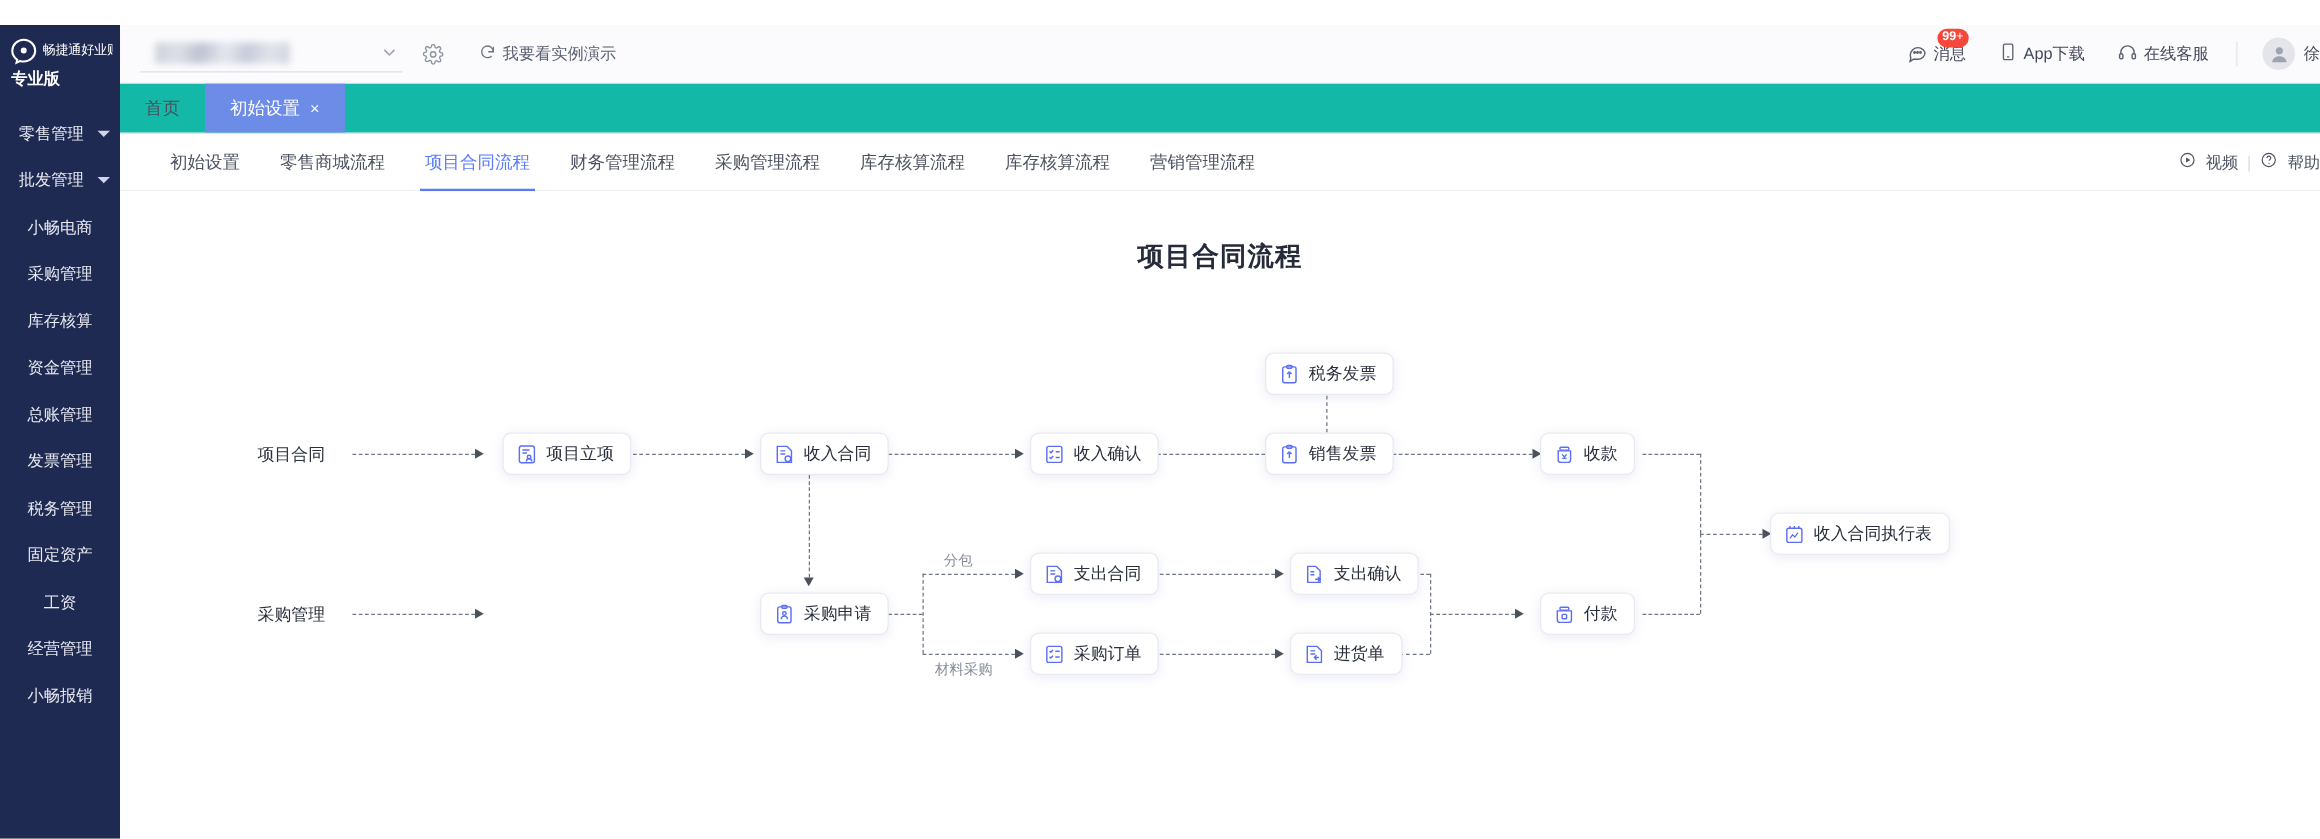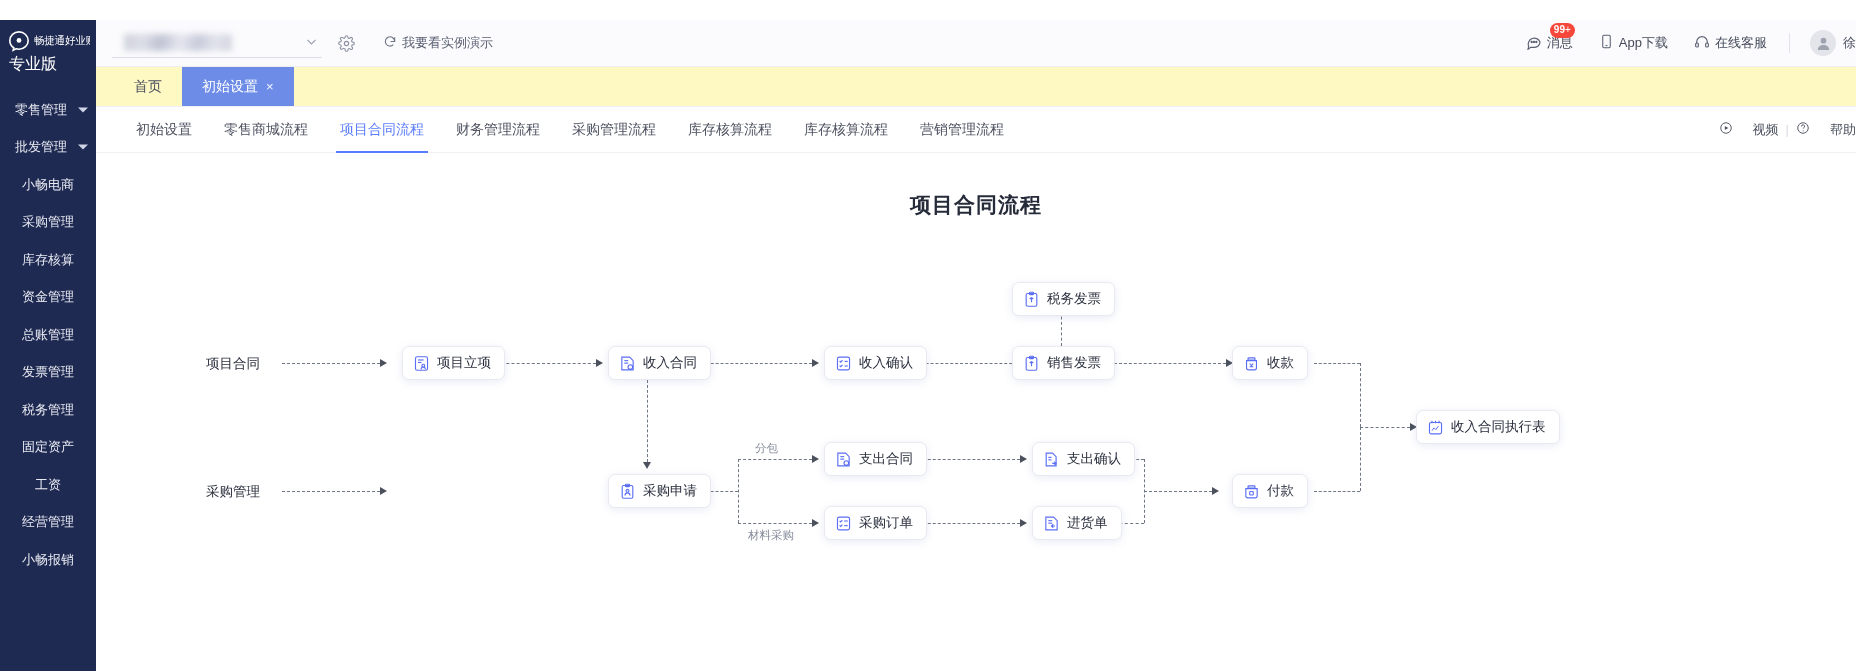--- a/index.html
+++ b/index.html
@@ -18,21 +18,21 @@
   .brand { padding: 10px 6px 8px 8px; }
   .brand-row { display: flex; align-items: flex-start; gap: 4px; }
   .logo-mark {
     width: 22px; height: 22px; flex: 0 0 22px; position: relative;
   }
   .logo-mark svg { display: block; }
   .brand-name {
     font-size: 10.5px; line-height: 13px; color: #fff; padding-top: 4px;
     letter-spacing: -0.2px; white-space: nowrap; overflow: hidden;
   }
-  .brand-sub { font-size: 16px; color: #ffffff; margin-top: 2px; padding-left: 1px; }
+  .brand-sub { font-size: 13px; color: #ffffff; margin-top: 2px; padding-left: 1px; font-weight: bold; }
 
   .nav-list { margin-top: 8px; }
   .nav-item {
     height: 37.5px; display: flex; align-items: center; justify-content: center;
     font-size: 13px; color: #e8eaf2; cursor: pointer; position: relative;
     white-space: nowrap;
   }
   .nav-item .caret {
     position: absolute; right: 8px; top: 50%; transform: translateY(-50%);
     width: 0; height: 0; border-left: 5px solid transparent;
@@ -79,21 +79,21 @@
   .avatar {
     width: 26px; height: 26px; border-radius: 50%; background: #e3e5ea;
     margin-left: 20px; display: flex; align-items: center; justify-content: center;
     color: #9ea3b0;
   }
   .user-name { font-size: 13px; color: #444a5a; margin-left: 7px; white-space: nowrap; }
 
   
   .tabstrip {
     position: absolute; left: 96px; top: 67px; width: 1760px; height: 40px;
-    background: #fef9c3; display: flex; align-items: stretch; padding-left: 18px;
+    background: #14b8a6; display: flex; align-items: stretch; padding-left: 0;
     border-bottom: 1px solid #eef0f4;
   }
   .wtab {
     display: flex; align-items: center; justify-content: center; padding: 0 20px;
     font-size: 14px; color: #4a4f5e; cursor: pointer; gap: 8px; white-space: nowrap;
   }
   .wtab.active { background: #6d8ce8; color: #ffffff; }
   .wtab .x { font-size: 13px; opacity: .95; }
 
   
@@ -109,21 +109,21 @@
   }
   .subtab.active { color: #5b7cfa; }
   .subtab.active::after {
     content: ""; position: absolute; left: 12px; right: 12px; bottom: 0;
     height: 2px; background: #5b7cfa;
   }
   .subnav-right {
     margin-left: auto; display: flex; align-items: center; gap: 7px;
     padding-right: 0; font-size: 13px; color: #4d5260;
   }
-  .sn-link { display: flex; gap: 20px; cursor: pointer; white-space: nowrap; }
+  .sn-link { display: flex; gap: 8px; cursor: pointer; white-space: nowrap; }
   .sn-sep { color: #d9dbe2; }
 
   
   .canvas {
     position: absolute; left: 96px; top: 153px; width: 1760px; height: 518px;
     background: #ffffff; overflow: hidden;
   }
   .flow-title {
     position: absolute; left: 0; right: 0; top: 38px; text-align: center;
     font-size: 21px; color: #262b3a; font-weight: bold; letter-spacing: 1px;

